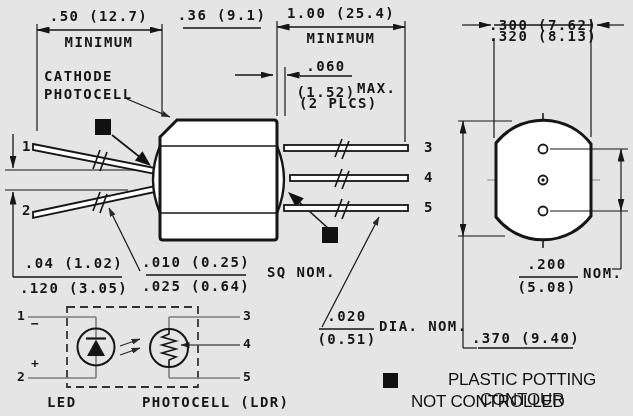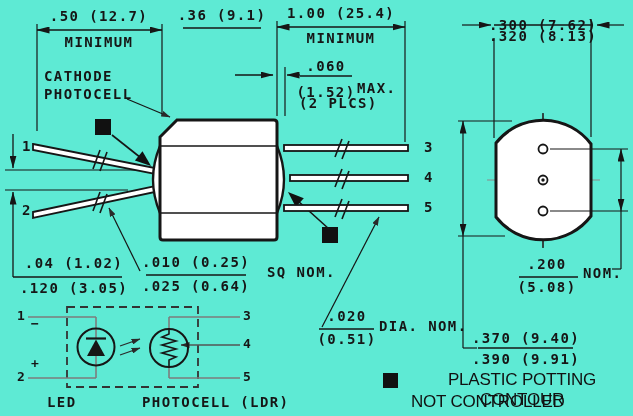--- a/index.html
+++ b/index.html
@@ -1,16 +1,16 @@
 <!DOCTYPE html>
 <html style="--c-line: #161616; --c-centerline: #8a8a8a; --c-schematic_wire: #7d7d7d; --c-background: #ffffff;"><head>
 <meta charset="utf-8">
 <style>
   html,body{margin:0;padding:0;background:#fff;}
-  #stage{position:relative;width:633px;height:416px;background:#5eead4;overflow:hidden;
+  #stage{position:relative;width:633px;height:416px;background:#e5e5e5;overflow:hidden;
          font-family:"DejaVu Sans Mono",monospace;}
   #linework{position:absolute;left:0;top:0;}
   .t{position:absolute;font:bold 14px "DejaVu Sans Mono",monospace;letter-spacing:1.4px;
      color:#161616;white-space:nowrap;line-height:1;}
   .c{transform:translateX(-50%);}
   .legend{font-family:"Liberation Sans",sans-serif;font-weight:normal;font-size:17px;
           letter-spacing:-0.2px;color:#111;text-align:center;}
   .sm{font-size:13px;}
 </style>
 </head>
@@ -194,21 +194,20 @@
   <div class="t c" style="left:196px;top:255px">.010 (0.25)</div>
   <div class="t c" style="left:196px;top:279px">.025 (0.64)</div>
   <div class="t" style="left:267px;top:265px">SQ NOM.</div>
   <div class="t c" style="left:347px;top:309px">.020</div>
   <div class="t c" style="left:347px;top:332px">(0.51)</div>
   <div class="t" style="left:379px;top:319px">DIA. NOM.</div>
 
   <div class="t c" style="left:543px;top:18px">.300 (7.62)</div>
   <div class="t c" style="left:543px;top:29px">.320 (8.13)</div>
   <div class="t c" style="left:526px;top:331px">.370 (9.40)</div>
-  <div class="t c" style="left:526px;top:352px">.390 (9.91)</div>
   <div class="t c" style="left:547px;top:257px">.200</div>
   <div class="t c" style="left:547px;top:280px">(5.08)</div>
   <div class="t" style="left:583px;top:266px">NOM.</div>
 
   <div class="t sm" style="left:17px;top:309px">1</div>
   <div class="t sm" style="left:31px;top:317px">−</div>
   <div class="t sm" style="left:17px;top:370px">2</div>
   <div class="t sm" style="left:31px;top:357px">+</div>
   <div class="t sm" style="left:243px;top:309px">3</div>
   <div class="t sm" style="left:243px;top:337px">4</div>

